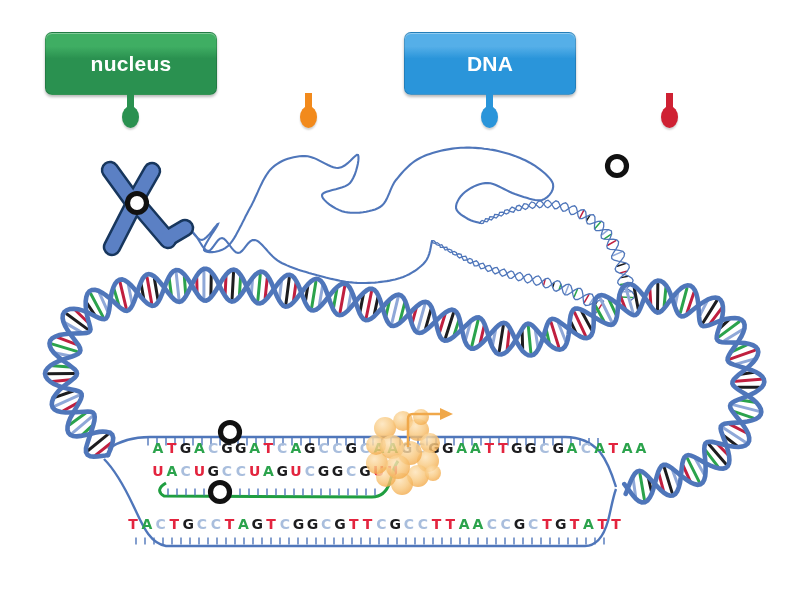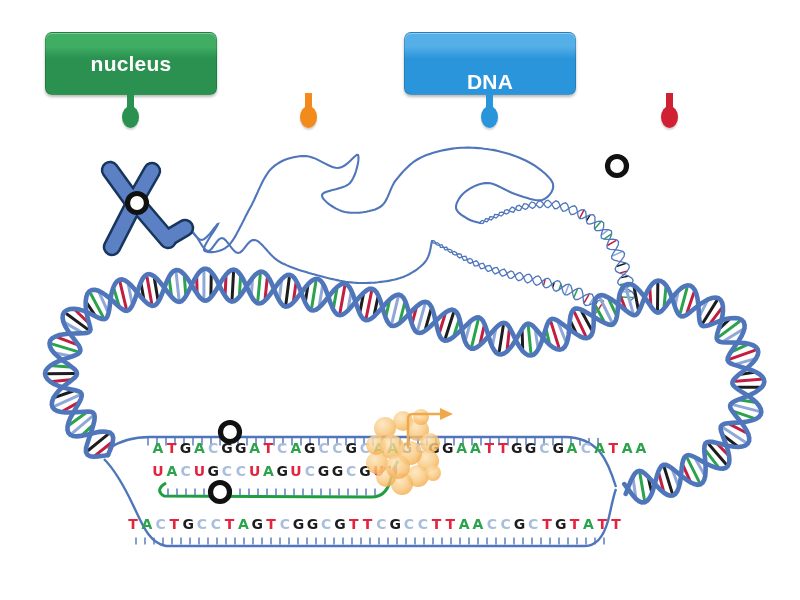--- a/index.html
+++ b/index.html
@@ -16,21 +16,21 @@
   svg text{font-family:"DejaVu Sans","Liberation Sans",sans-serif;font-weight:bold;}
 </style>
 </head>
 <body>
 
 <div class="stage">
 
   <div class="tag" id="tag0" style="left: 45px; background: linear-gradient(rgb(63, 174, 99) 0%, rgb(63, 174, 99) 22%, rgb(42, 145, 80) 42%, rgb(42, 145, 80) 100%); border: 1px solid rgba(0, 0, 0, 0.15);">
     <span>nucleus</span>
   </div>
-  <div class="tag" id="tag2" style="left: 404px; background: linear-gradient(rgb(85, 175, 232) 0%, rgb(85, 175, 232) 22%, rgb(42, 149, 218) 42%, rgb(42, 149, 218) 100%); border: 1px solid rgba(0, 0, 0, 0.15); align-items: flex-end;">
+  <div class="tag" id="tag2" style="left: 404px; background: linear-gradient(rgb(85, 175, 232) 0%, rgb(85, 175, 232) 22%, rgb(42, 149, 218) 42%, rgb(42, 149, 218) 100%); border: 1px solid rgba(0, 0, 0, 0.15);">
     <span>DNA</span>
   </div>
 
   <svg id="diagram" width="800" height="600" viewBox="0 0 800 600" xmlns="http://www.w3.org/2000/svg">
     <defs>
       <radialGradient id="pg" cx="38%" cy="32%" r="75%">
         <stop offset="0%" stop-color="#fde3b8"></stop>
         <stop offset="55%" stop-color="#f8c87e"></stop>
         <stop offset="100%" stop-color="#f2a848"></stop>
       </radialGradient>

